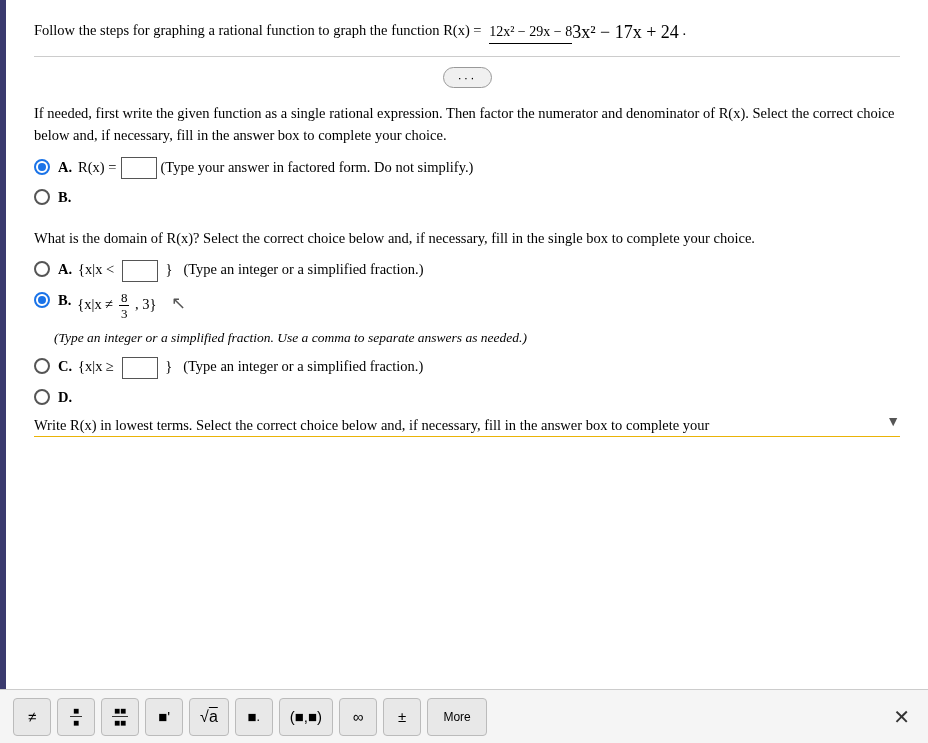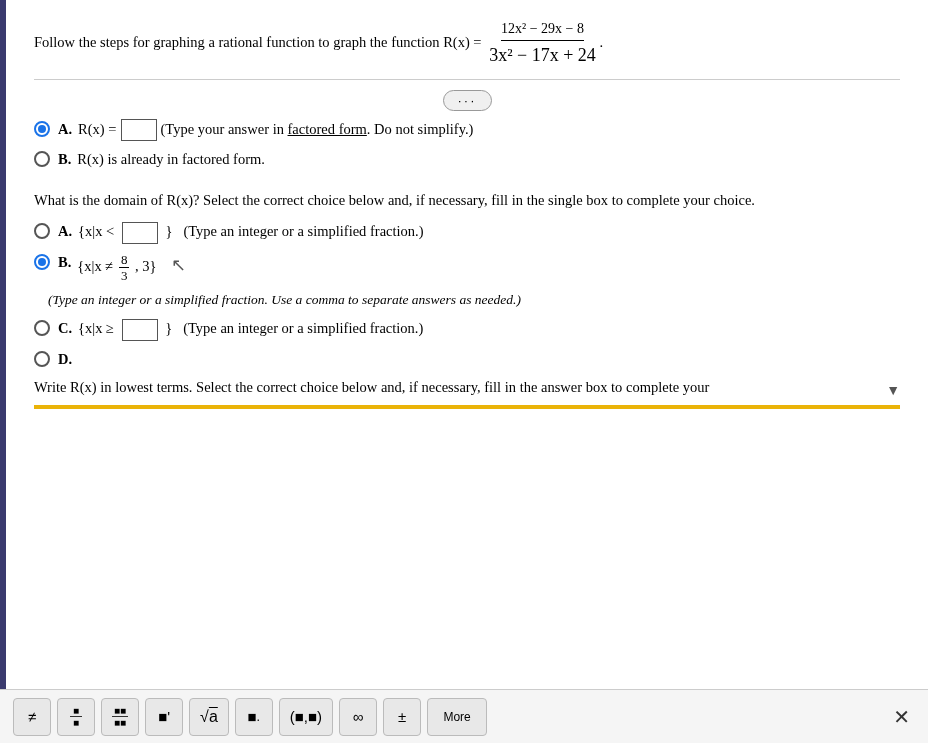--- a/index.html
+++ b/index.html
@@ -23,21 +23,21 @@
       font-size: 15px;
       line-height: 1.5;
     }
     .problem-text {
       flex: 1;
       font-size: 14.5px;
       line-height: 1.5;
     }
     .fraction-display {
       display: inline-flex;
-      flex-direction: column;
+      flex-direction: row;
       align-items: center;
       margin-left: 4px;
       vertical-align: middle;
     }
     .fraction-display .numerator {
       border-bottom: 1.5px solid #000;
       padding-bottom: 1px;
       text-align: center;
       font-size: 14px;
     }
@@ -110,21 +110,20 @@
     }
     .answer-box {
       display: inline-block;
       border: 1px solid #555;
       width: 36px;
       height: 22px;
       vertical-align: middle;
       margin: 0 4px;
     }
     .underline-text {
-      text-decoration: underline;
     }
     .section2 {
       margin-top: 18px;
     }
     .domain-choice {
       margin: 8px 0 6px 0;
     }
     .set-notation {
       font-size: 14.5px;
     }
@@ -143,29 +142,28 @@
       text-align: center;
     }
     .fraction-inline .den {
       padding: 0 2px;
       font-size: 13px;
       line-height: 1.2;
       text-align: center;
     }
     .italic-note {
       font-style: italic;
-      margin-left: 14px;
+      margin-left: 20px;
       font-size: 13.5px;
       line-height: 1.5;
     }
     .write-section {
       font-size: 14.5px;
       line-height: 1.5;
-      border-bottom: 4px solid #eab308;
-      padding-bottom: 6px;
+      border-bottom: 1px solid #eab308;
       position: relative;
     }
     .scroll-arrow {
       position: absolute;
       right: 0;
       bottom: 4px;
       font-size: 14px;
       color: #555;
     }
     
@@ -244,35 +242,35 @@
       <span>.</span>
     </div>
   </div>
 
   <hr class="divider-line">
 
   <div class="ellipsis-btn">
     <button class="ellipsis-btn-inner">···</button>
   </div>
 
+  <div class="section-instructions">If needed, first write the given function as a single rational expression. Then factor the numerator and denominator of R(x). Select the correct choice below and, if necessary, fill in the answer box to complete your choice.</div>
 
   <div class="choice-row">
     <div class="radio-circle selected"></div>
     <span class="choice-label">A.</span>
     <span>R(x) =</span>
     <span class="answer-box"></span>
     <span>
       (Type your answer in <span class="underline-text">factored form</span>. Do not simplify.)
     </span>
   </div>
 
   <div class="choice-row">
     <div class="radio-circle"></div>
     <span class="choice-label">B.</span>
-    <span>R(x) is already in factored form.</span>
   </div>
 
   <div class="section2">
     <div class="section-instructions">What is the domain of R(x)? Select the correct choice below and, if necessary, fill in the single box to complete your choice.</div>
 
     <div class="choice-row domain-choice">
       <div class="radio-circle"></div>
       <span class="choice-label">A.</span>
       <span class="set-notation">
         <span>{x|x &lt;</span>

